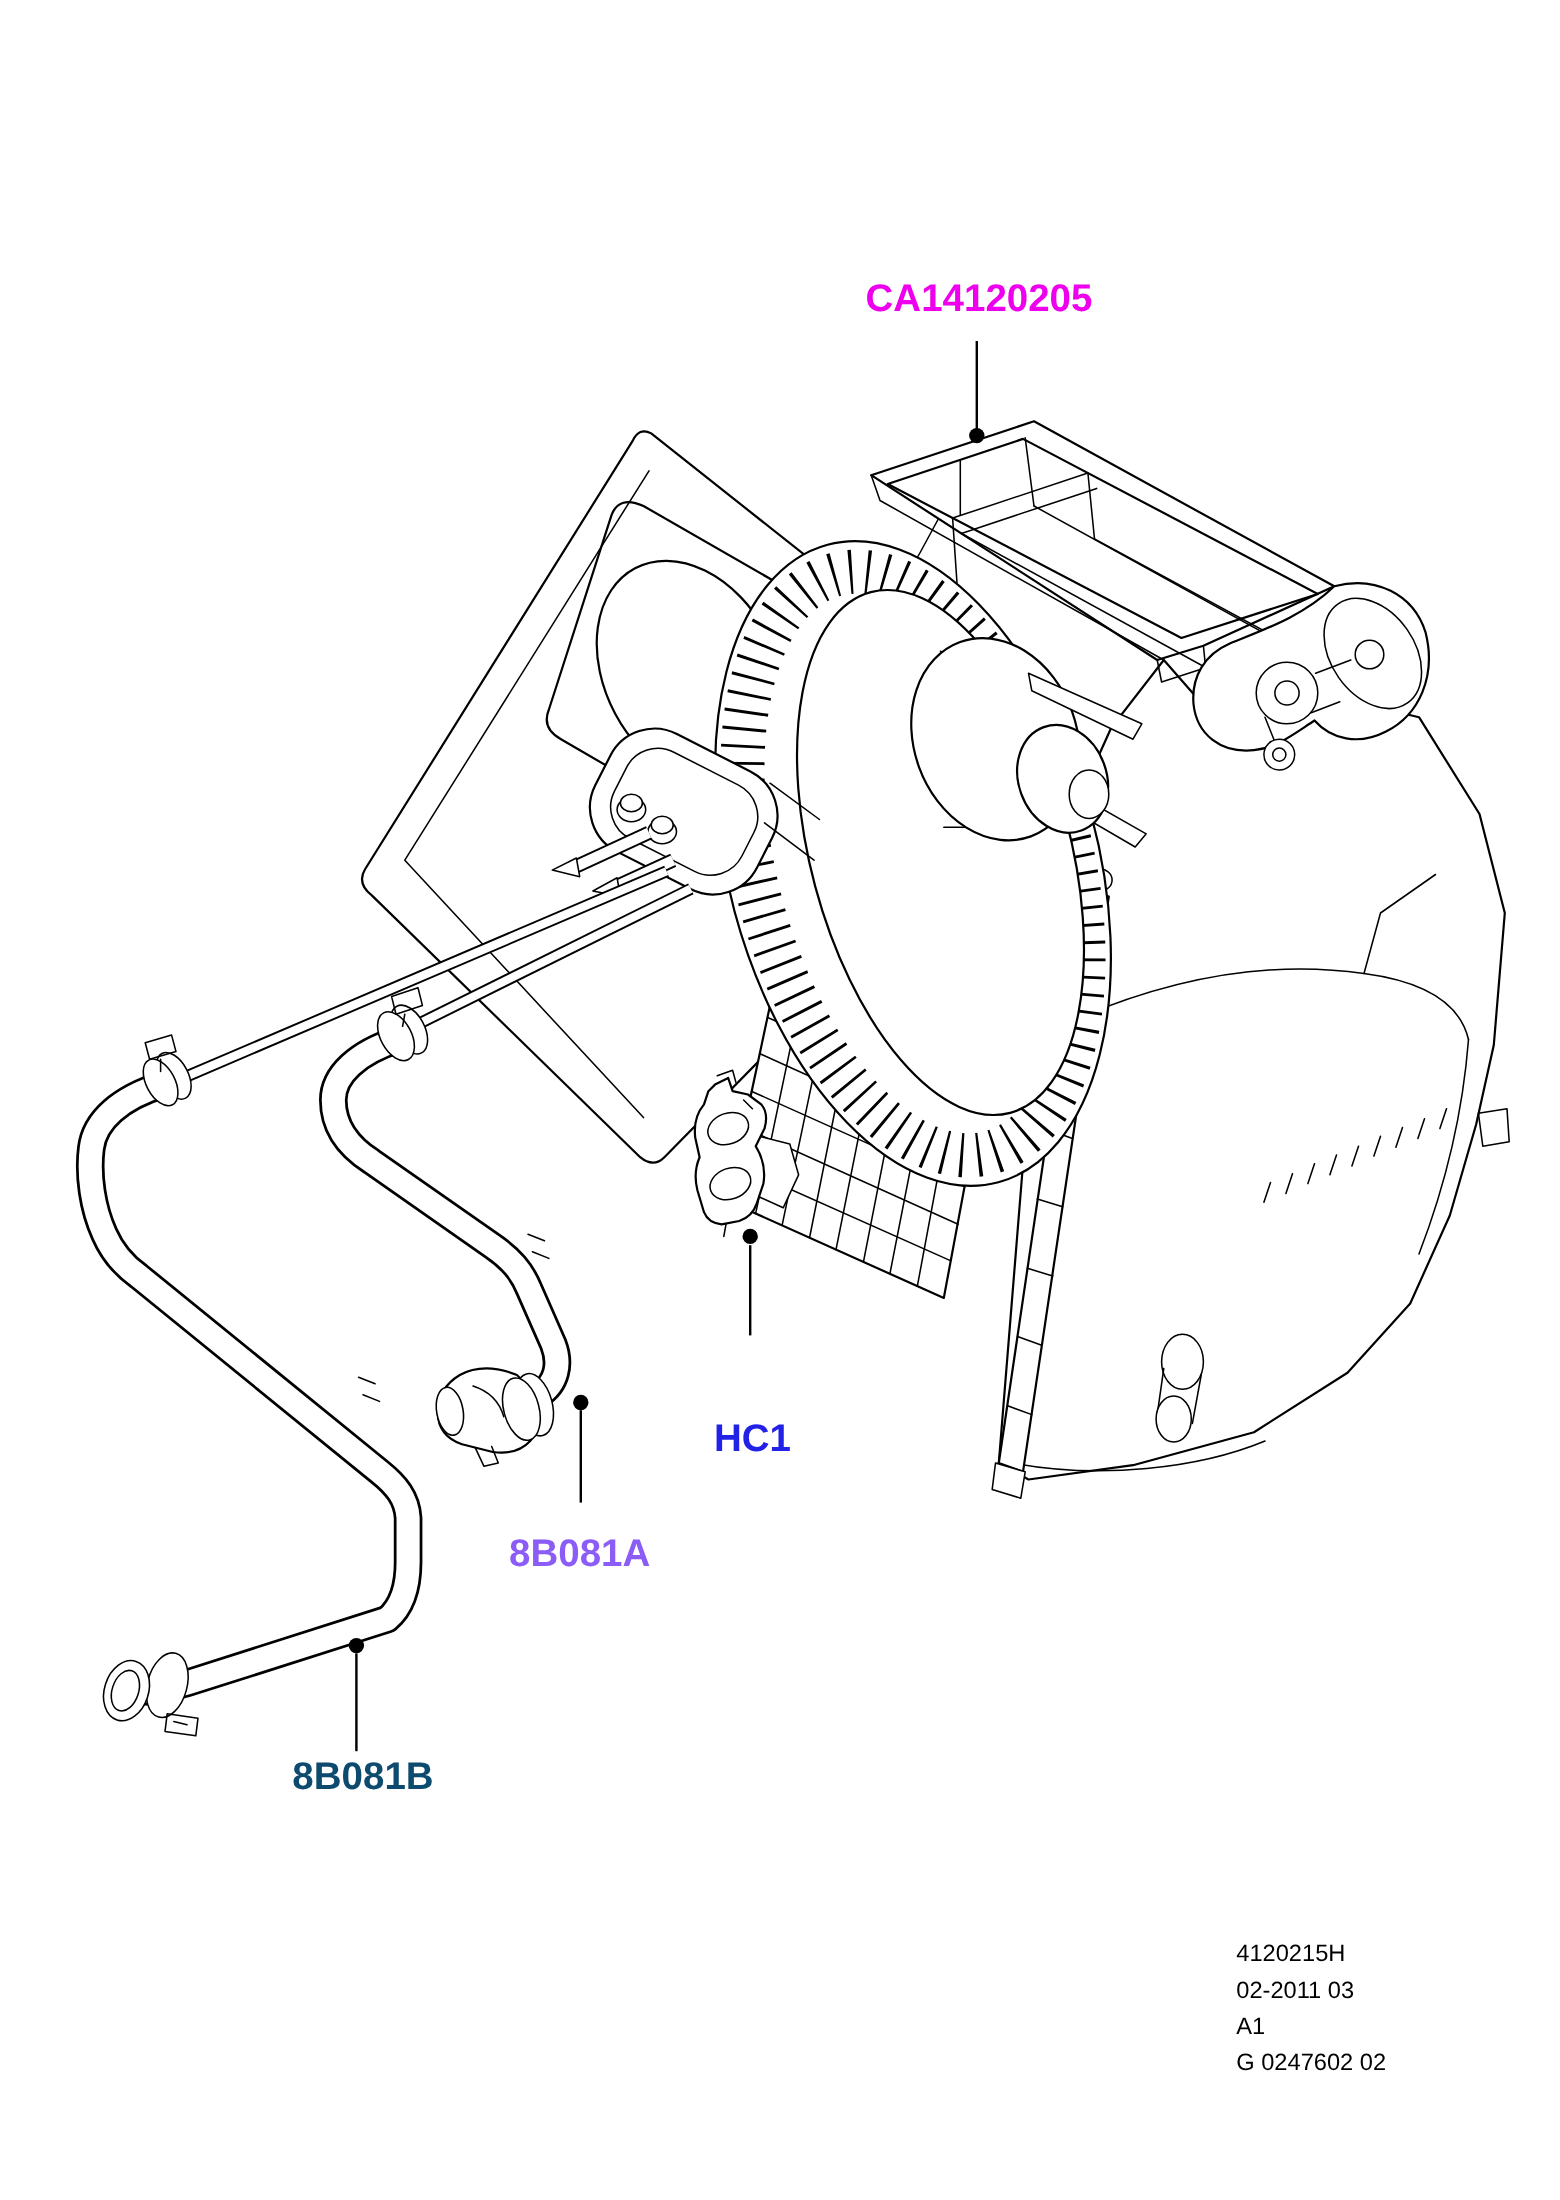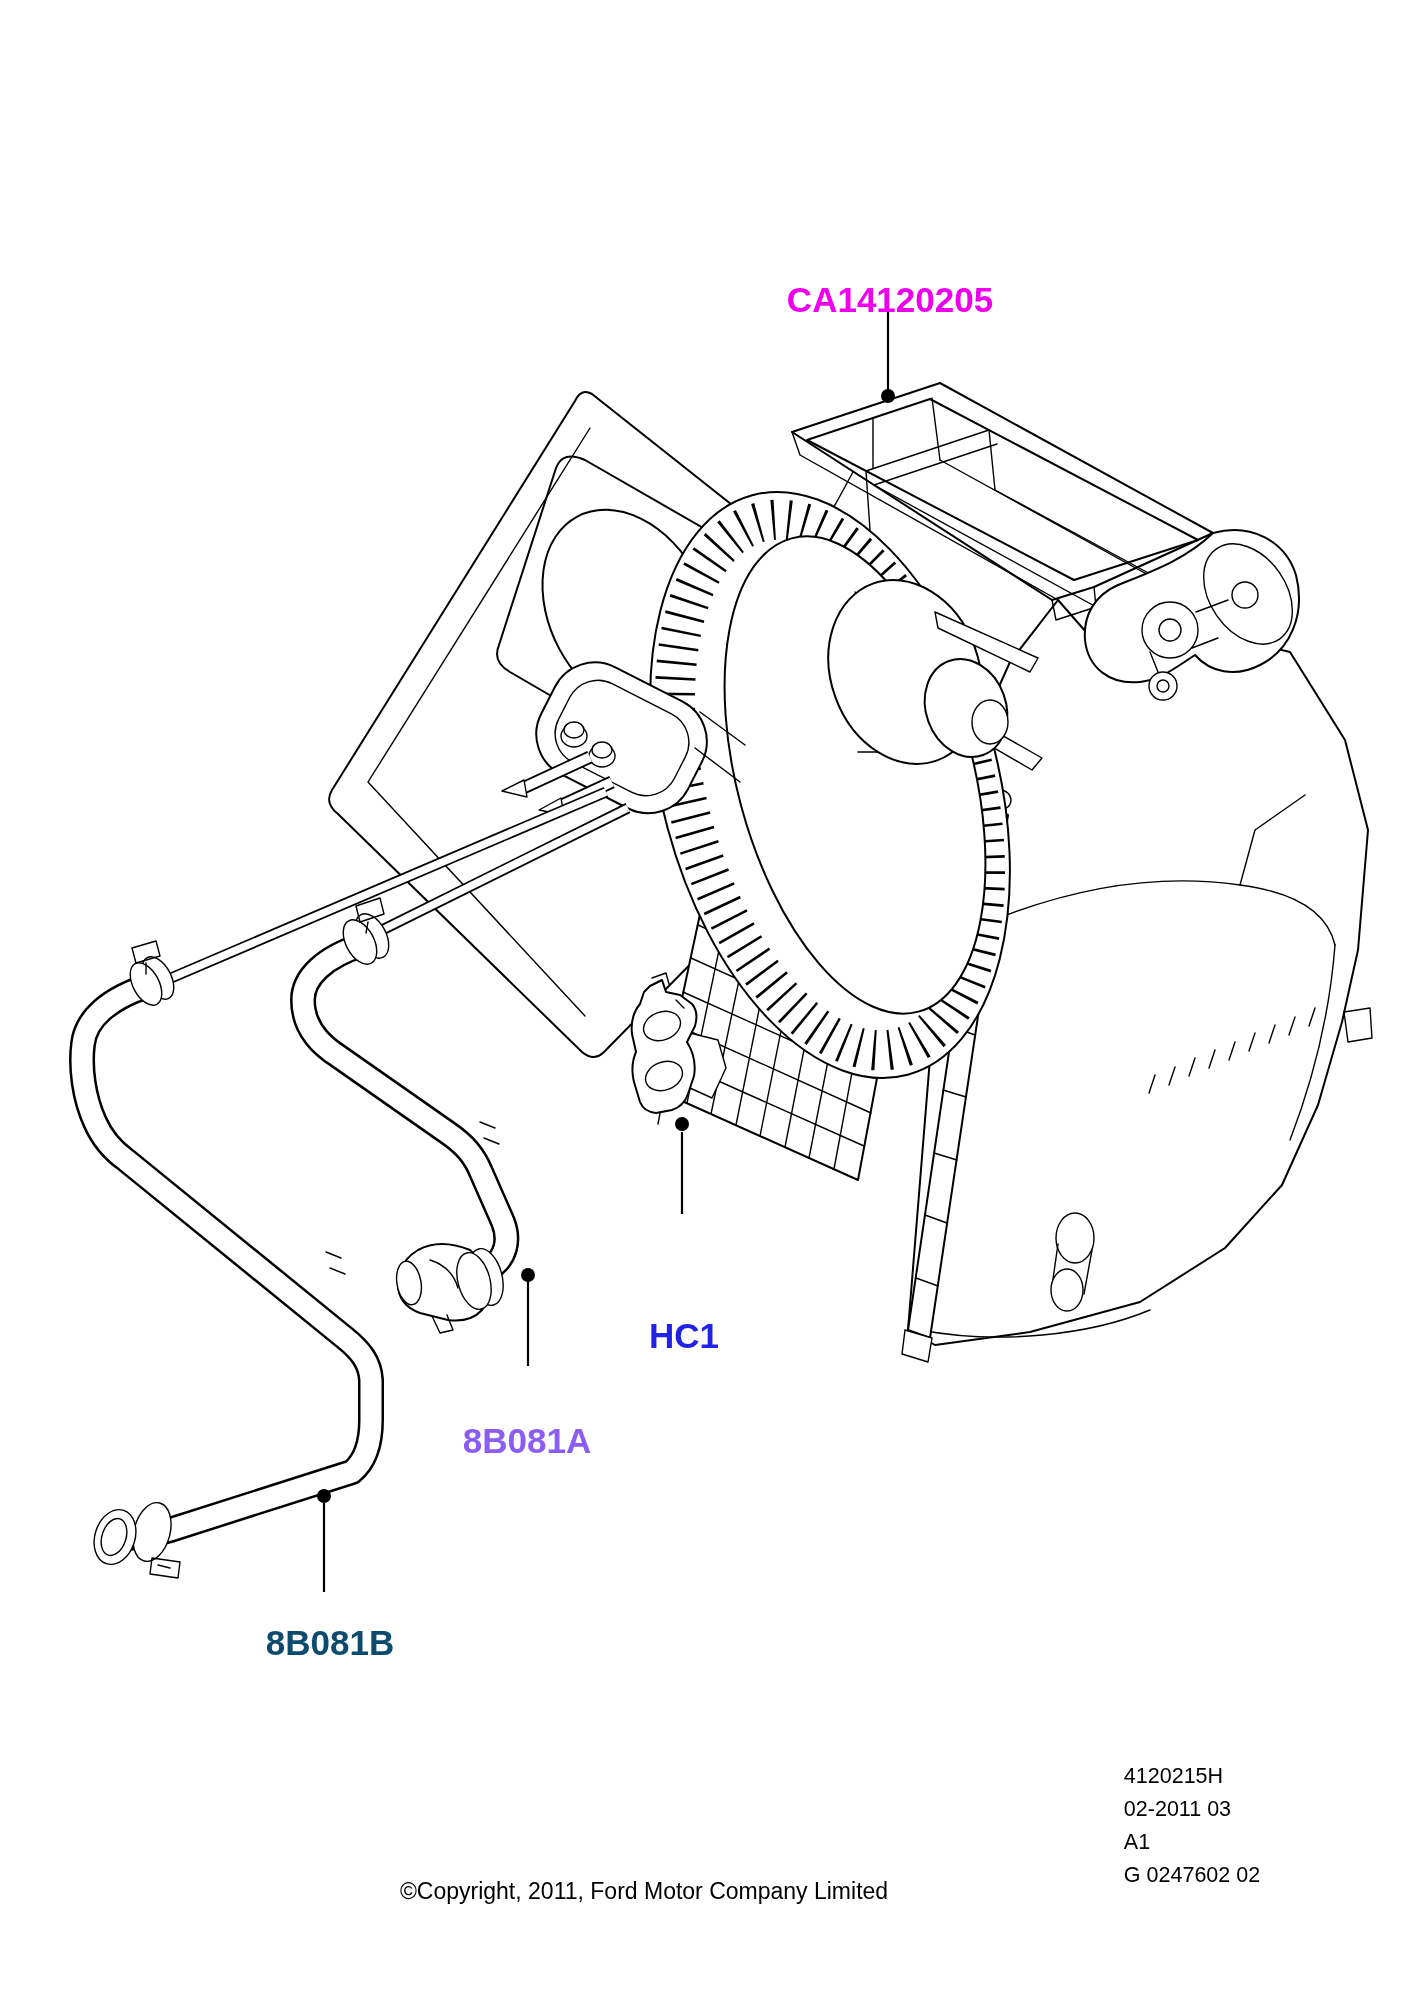--- a/index.html
+++ b/index.html
@@ -1,20 +1,20 @@
 <!DOCTYPE html>
 <html><head>
 <meta charset="utf-8">
 <style>
   html,body{margin:0;padding:0;background:#fff;}
   #page{position:relative;width:1418px;height:2000px;background:#fff;overflow:hidden;
         font-family:"Liberation Sans", sans-serif;}
   #art{position:absolute;left:0;top:0;}
   .callout{position:absolute;transform:translateX(-50%);font-weight:bold;
-           font-size:35px;letter-spacing:0px;white-space:nowrap;cursor:pointer;margin-top:28px;}
+           font-size:35px;letter-spacing:0px;white-space:nowrap;cursor:pointer;}
   .footer-block{position:absolute;left:1192px;transform:translateX(-50%);top:1760px;
                 text-align:left;font-size:21.5px;line-height:33px;color:#000;white-space:nowrap;}
   .copyright{position:absolute;left:644px;transform:translateX(-50%);top:1878px;
              font-size:23px;color:#000;white-space:nowrap;}
   svg *{vector-effect:non-scaling-stroke;}
   .ln{fill:none;stroke:#000;stroke-width:2;stroke-linejoin:round;stroke-linecap:round;}
   .lt{fill:none;stroke:#000;stroke-width:1.4;stroke-linejoin:round;stroke-linecap:round;}
   .wh{fill:#fff;stroke:#000;stroke-width:2;stroke-linejoin:round;}
   .whl{fill:#fff;stroke:#000;stroke-width:1.4;stroke-linejoin:round;}
   .hoseO{fill:none;stroke:#000;stroke-width:26;stroke-linejoin:round;stroke-linecap:round;}
@@ -229,14 +229,13 @@
 
   <div class="callout" style="left: 330px; top: 1595px; color: #0c4a6e;">8B081B</div>
 
   <div class="footer-block">
     <div>4120215H</div>
     <div>02-2011 03</div>
     <div>A1</div>
     <div>G 0247602 02</div>
   </div>
 
-  <div class="copyright">©Copyright, 2011, Ford Motor Company Limited</div>
 </div>
 
 </body></html>

